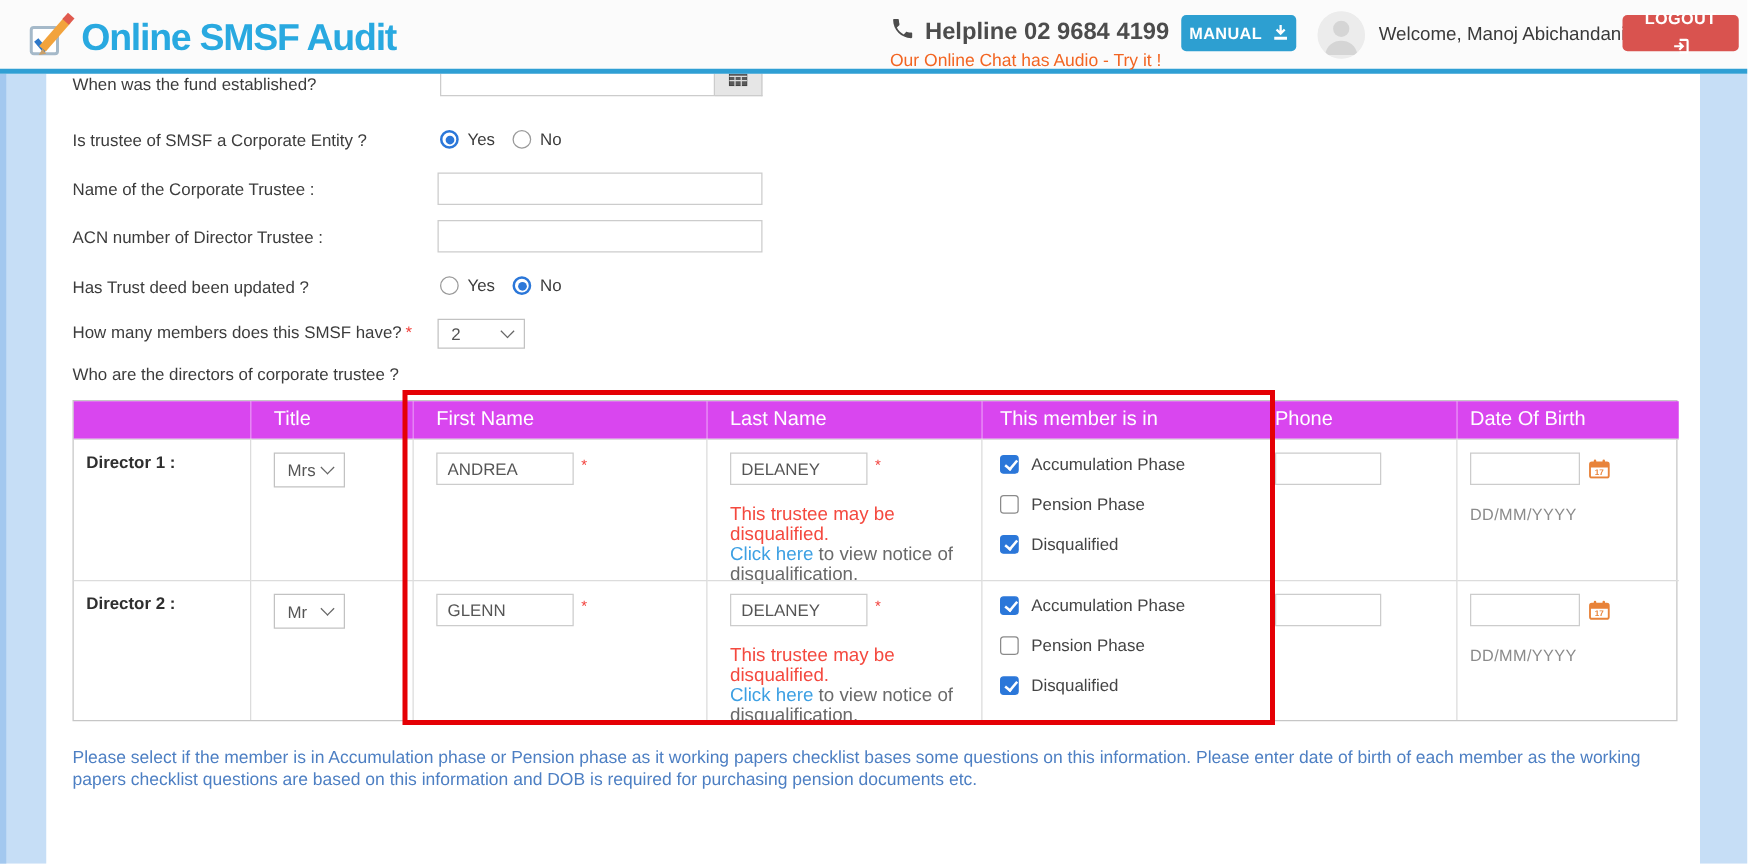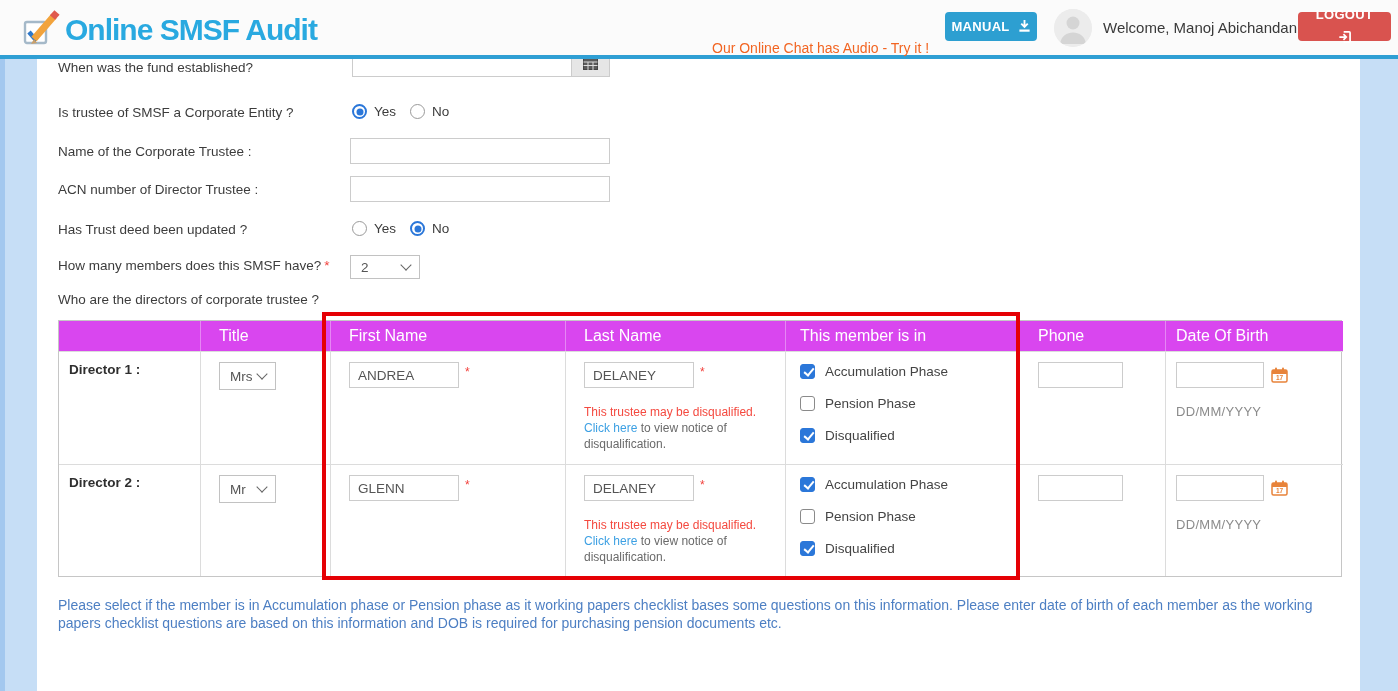--- a/index.html
+++ b/index.html
@@ -56,26 +56,26 @@
   
   .tbl { position:absolute; left:58px; top:320px; width:1284px;
          display:grid; grid-template-columns:142px 130px 235px 220px 231px 149px 177px;
          grid-template-rows:30px 113px 112px; border:1px solid #c6c6c6; background:#fff; }
   .th { background:#d946ef; color:#fff; font-size:16px; display:flex; align-items:center;
         border-right:1px solid rgba(255,255,255,0.35); }
   .th:nth-child(7) { border-right:none; }
   .td { border-right:1px solid #dcdcdc; border-top:1px solid #dcdcdc; padding-top:10px; font-size:13.5px; }
   .td.last { border-right:none; }
   .pl10 { padding-left:10px; } .pl18 { padding-left:18px; } .pl14 { padding-left:14px; }
-  .pl8 { padding-left:21px; } .plc7 { padding-left:10px; }
+  .pl8 { padding-left:3px; } .plc7 { padding-left:10px; }
   .dir-label { font-weight:bold; color:#2f2f2f; font-size:13.5px; }
   .tin { height:26px; }
   .name-in { width:110px; }
   .star { color:#f2413c; font-size:12px; margin-left:6px; vertical-align:4px; }
-  .warn { margin-top:16px; font-size:12px; line-height:16px; width:200px; color:#6a6a6a; }
+  .warn { margin-top:16px; font-size:15px; line-height:16px; width:200px; color:#6a6a6a; }
   .warn .w-red { color:#f4493f; display:block; }
   .warn a { color:#3da0e3; text-decoration:none; cursor:pointer; }
   .phase-list { display:flex; flex-direction:column; gap:17px; padding-top:2px; }
   .phase-item { display:flex; align-items:center; gap:10px; color:#444; font-size:13.5px; }
   .cbx { width:15px; height:15px; border:1.5px solid #8a8a8a; border-radius:3px; background:#fff; position:relative; flex:none; }
   .cbx[data-checked="true"] { background:#2b77d9; border-color:#2b77d9; }
   .cbx[data-checked="true"]::after { content:""; position:absolute; left:4.5px; top:1px; width:4px; height:8px;
     border:solid #fff; border-width:0 2px 2px 0; transform:rotate(40deg); }
   .dob-wrap { display:flex; align-items:flex-start; gap:7px; }
   .dob-hint { margin-top:16px; color:#8b8b8b; font-size:13px; letter-spacing:0.3px; }
@@ -98,20 +98,28 @@
         <rect x="4" y="15" width="21" height="21" rx="2" fill="#fff" stroke="#a5b9c9" stroke-width="2.4"></rect>
         <path d="M8 25 l6 7 10 -13" stroke="#2d78c9" stroke-width="4.5" fill="none"></path>
         <line x1="13" y1="32" x2="33" y2="9" stroke="#f2a33c" stroke-width="7"></line>
         <line x1="31.5" y1="10.5" x2="36" y2="5.5" stroke="#e05a4e" stroke-width="7"></line>
         <path d="M13 32 l-3 5 6 -1 z" fill="#caa06a"></path>
       </svg>
     </span>
     <span class="logo-text">Online SMSF Audit</span>
   </div>
 
+  <div class="helpline abs" style="left:712px; top:13px;">
+    <span>
+      <svg width="20" height="20" viewBox="0 0 24 24">
+        <path d="M6.6 10.8c1.5 3 3.6 5.1 6.6 6.6l2.2-2.2c.3-.3.7-.4 1.1-.2 1.2.4 2.5.6 3.8.6.6 0 1 .4 1 1V20c0 .6-.4 1-1 1C10.8 21 3 13.2 3 3.7c0-.6.4-1 1-1h3.5c.6 0 1 .4 1 1 0 1.3.2 2.6.6 3.8.1.4 0 .8-.2 1.1l-2.3 2.2z" fill="#4c4c4c"></path>
+      </svg>
+    </span>
+    <span>Helpline 02 9684 4199</span>
+  </div>
   <div class="chat-banner abs" style="left:712px; top:40px;">Our Online Chat has Audio - Try it !</div>
 
   <button class="btn btn-manual abs" style="left:945px; top:12px;">
     <span>MANUAL</span>
     <span>
       <svg width="13" height="13" viewBox="0 0 14 14">
         <path d="M7 1v7M3.5 5l3.5 3.5L10.5 5" stroke="#fff" stroke-width="2" fill="none"></path>
         <path d="M1.5 12.5h11" stroke="#fff" stroke-width="2.4"></path>
       </svg>
     </span>

